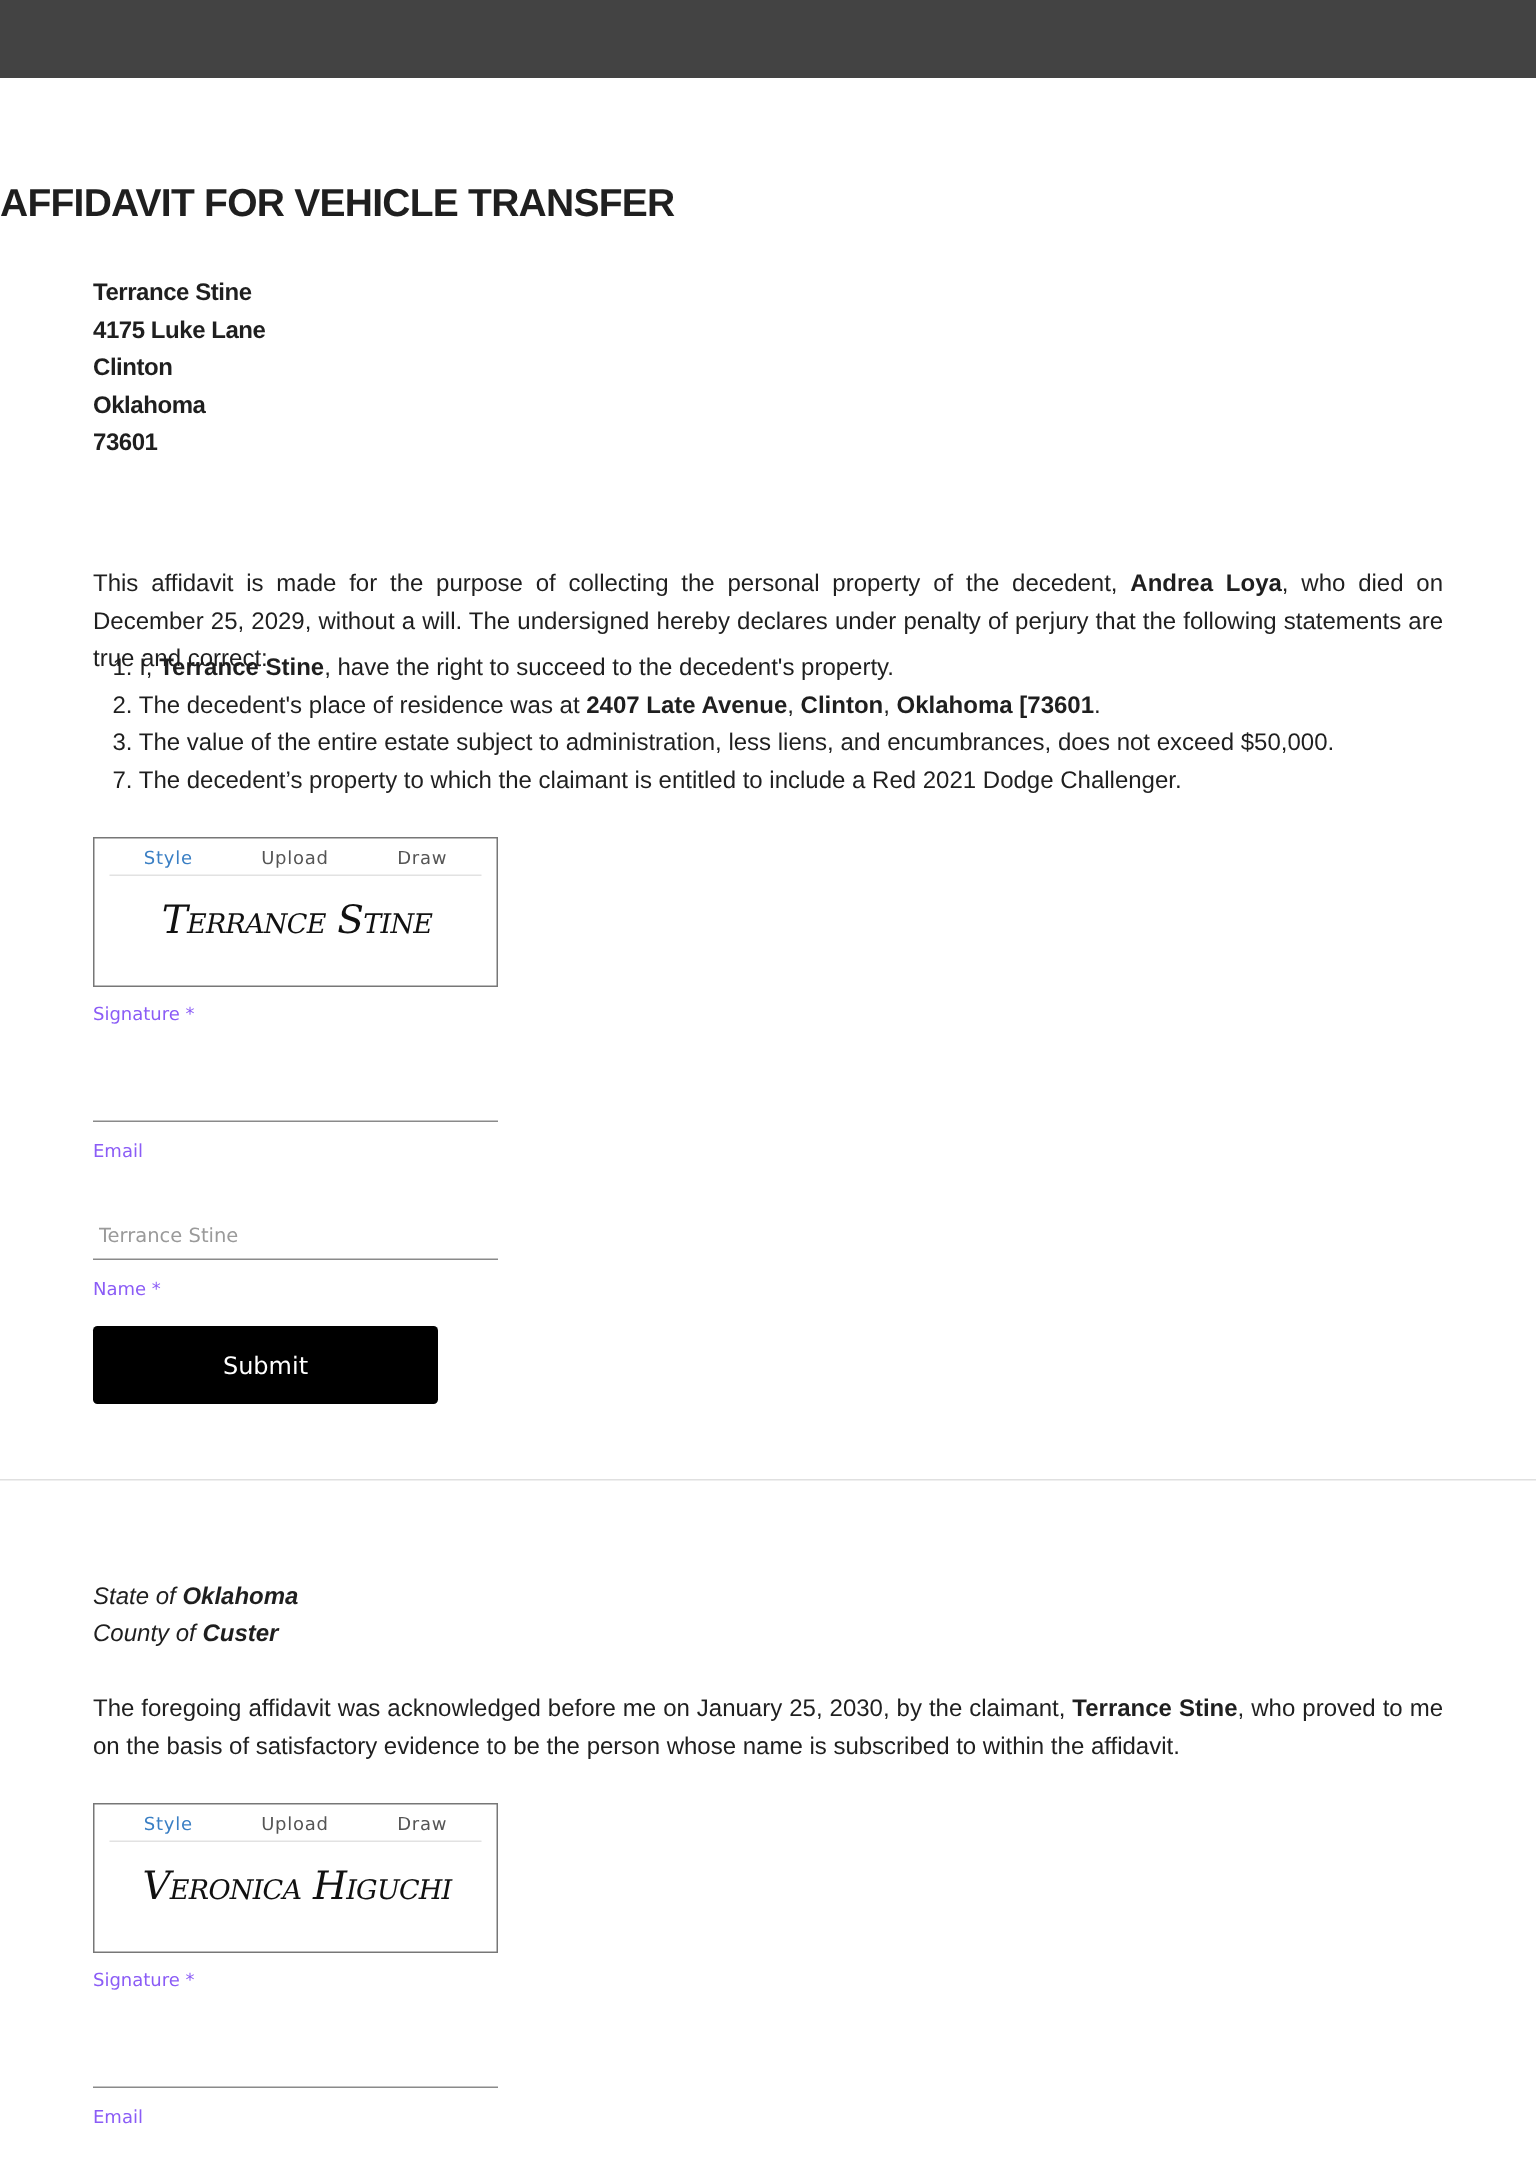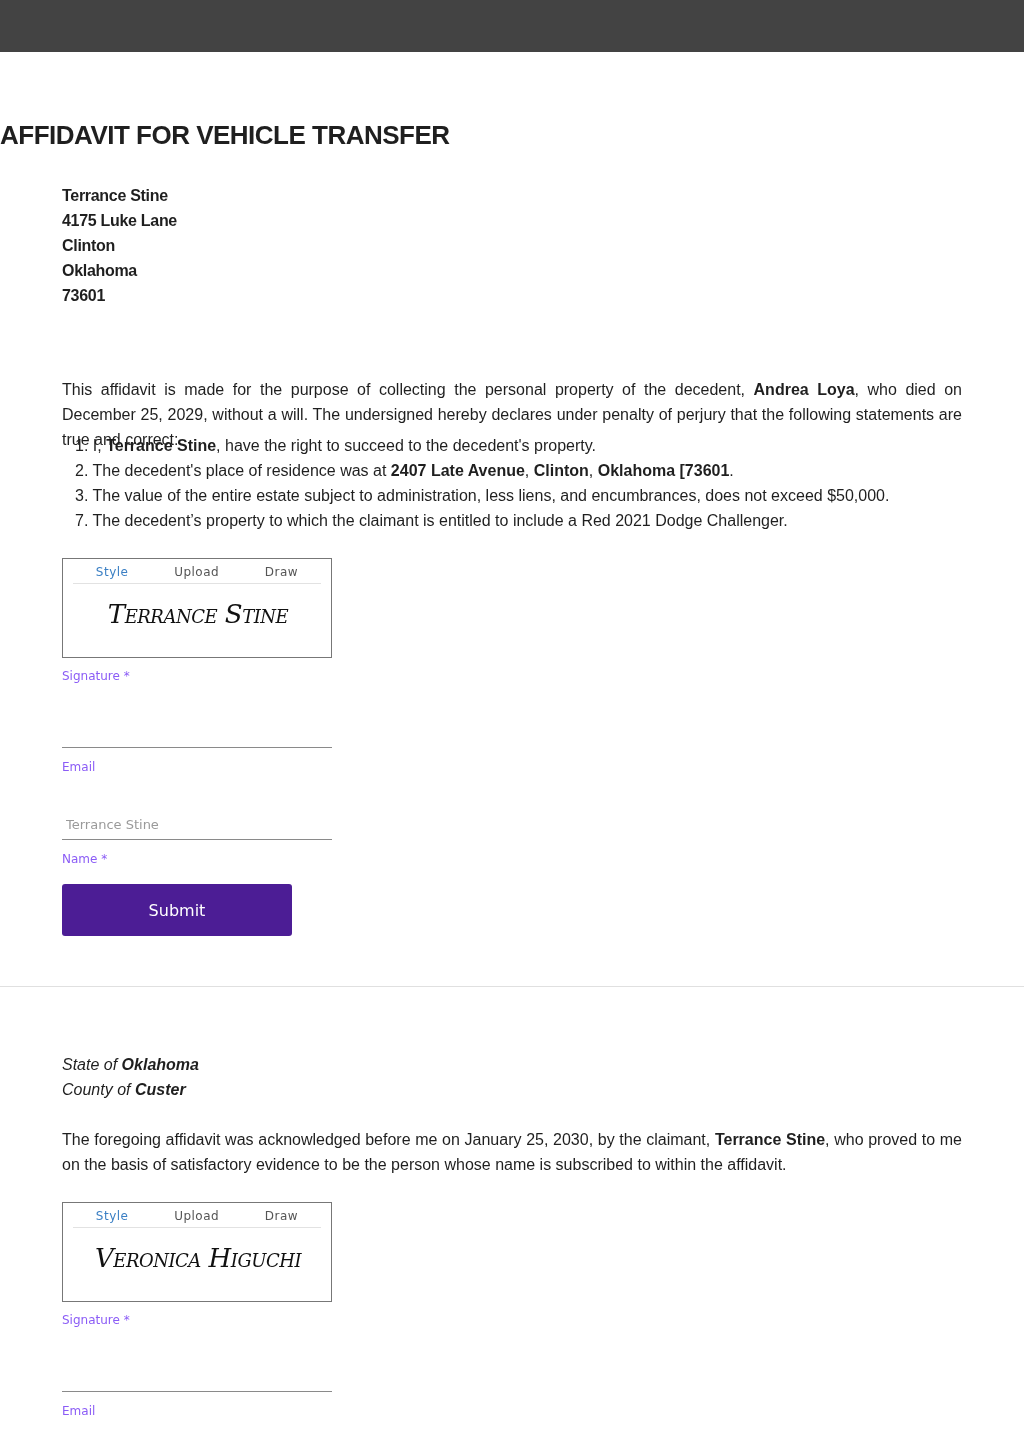--- a/index.html
+++ b/index.html
@@ -14,21 +14,21 @@
     .list { position: absolute; left: 62px; top: 433px; width: 900px; }
     .list div { font-size: 16px; line-height: 25px; padding-left: 13px; }
     .sigbox { position: absolute; left: 62px; width: 270px; height: 100px; border: 1px solid #777; background: #fff; padding-left: 40px; }
     .sigtabs { position: absolute; left: 10px; top: 4px; width: 248px; height: 21px; border-bottom: 1px solid #e2e2e2; display: flex; justify-content: space-around; font-family: "DejaVu Sans", sans-serif; font-size: 12px; color: #555; letter-spacing: 0.5px; }
     .sigtabs span { padding-top: 2px; }
     .sigtabs .active { color: #3a7fc4; }
     .sigtext { position: absolute; left: 0; top: 40px; width: 270px; text-align: center; font-family: "DejaVu Serif", serif; font-style: italic; font-size: 26px; color: #111; letter-spacing: -0.5px; font-variant: small-caps; }
     .label { position: absolute; left: 62px; font-family: "DejaVu Sans", sans-serif; font-size: 12px; color: #8b5cf6; }
     .field { position: absolute; left: 62px; width: 270px; height: 30px; border: none; border-bottom: 1px solid #8a8a8a; background: transparent; font-family: "DejaVu Sans", sans-serif; font-size: 13px; padding-left: 4px; color: #222; outline: none; }
     .field::placeholder { color: #9a9a9a; }
-    .submit { position: absolute; left: 62px; top: 884px; width: 230px; height: 52px; background: #4c1d95; border: none; border-radius: 3px; color: #fff; font-family: "DejaVu Sans", sans-serif; font-size: 16px; cursor: pointer; }
+    .submit { position: absolute; left: 62px; top: 884px; width: 230px; height: 52px; background: #000000; border: none; border-radius: 3px; color: #fff; font-family: "DejaVu Sans", sans-serif; font-size: 16px; cursor: pointer; }
     .divider { position: absolute; left: 0; top: 986px; width: 1024px; height: 1px; background: #e0e0e0; }
   </style>
 </head>
 <body>
 
 <div class="topbar"></div>
 
 <h1 class="title">AFFIDAVIT FOR VEHICLE TRANSFER</h1>
 
 <div class="addr">

